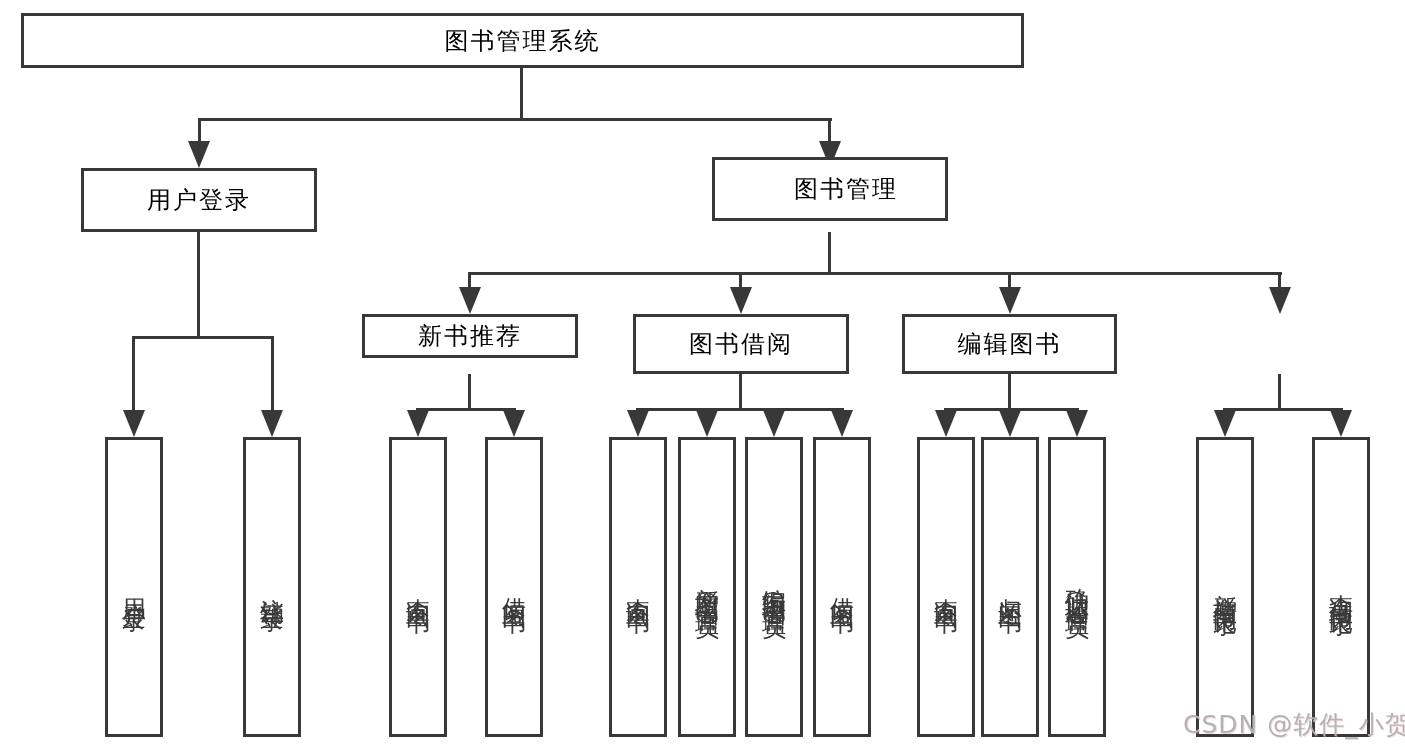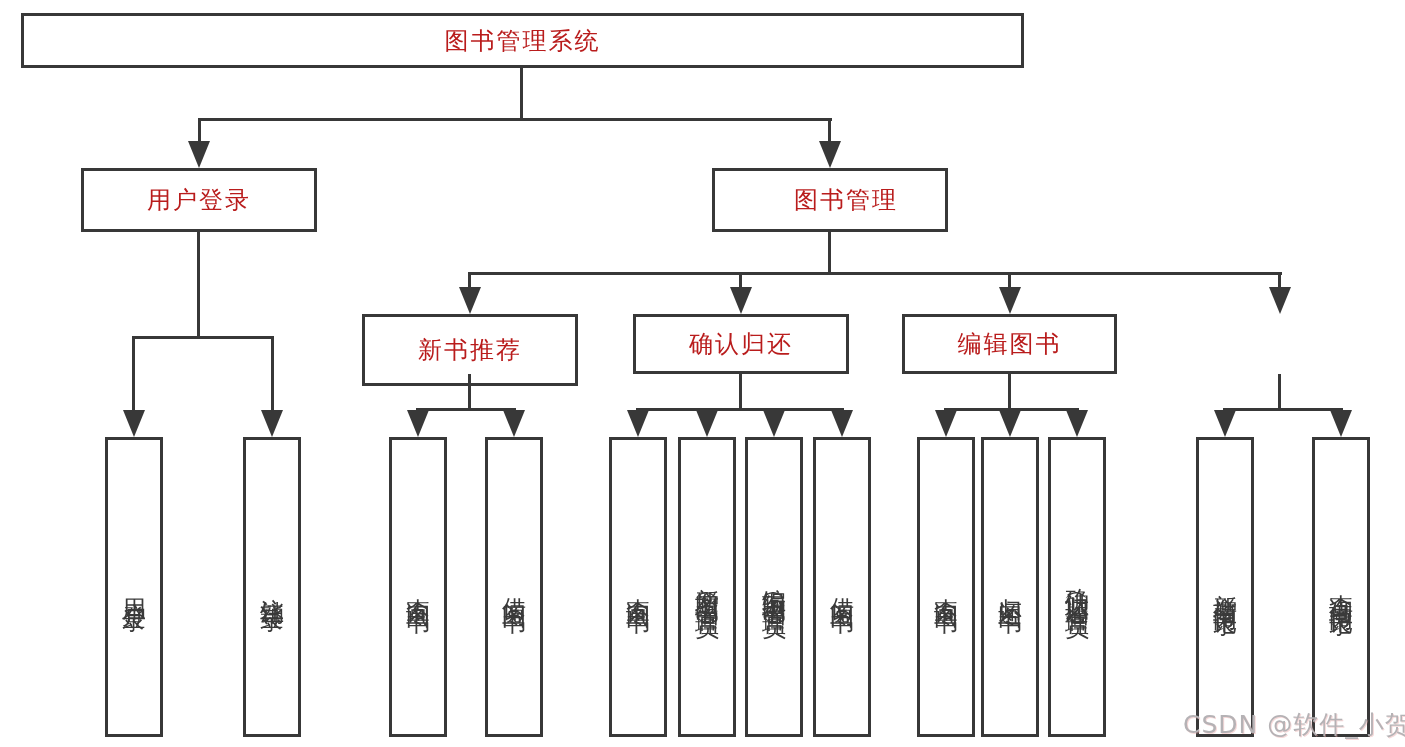--- a/index.html
+++ b/index.html
@@ -13,21 +13,21 @@
   }
   .box {
     position: absolute;
     box-sizing: border-box;
     background: #ffffff;
     border: 3px solid #383838;
     display: flex;
     align-items: center;
     justify-content: center;
     font-size: 24px;
-    color: #b91c1c;
+    color: #000000;
     letter-spacing: 2px;
     white-space: nowrap;
   }
   .vbox {
     position: absolute;
     box-sizing: border-box;
     background: #ffffff;
     border: 3px solid #383838;
     writing-mode: vertical-lr;
     display: flex;
@@ -69,21 +69,21 @@
   <div class="vline" style="left:520px; top:68px;  height:50px;"></div>
   <div class="hline" style="left:198px; top:118px; width:634px;"></div>
   <div class="vline" style="left:198px; top:118px; height:26px;"></div>
   <div class="vline" style="left:828px; top:118px; height:26px;"></div>
   <div class="arrow" style="left:188px; top:141px;"></div>
   <div class="arrow" style="left:819px; top:141px;"></div>
 
   <div class="box" style="left:81px; top:168px; width:236px; height:64px;">
     <span>用户登录</span>
   </div>
-  <div class="box" style="left:712px; top:168px; width:236px; height:64px;padding-left:32px;">
+  <div class="box" style="left:712px; top:157px; width:236px; height:64px;padding-left:32px;">
     <span>图书管理</span>
   </div>
 
   <div class="vline" style="left:197px; top:232px; height:106px;"></div>
   <div class="hline" style="left:132px; top:336px; width:142px;"></div>
   <div class="vline" style="left:132px; top:336px; height:78px;"></div>
   <div class="vline" style="left:271px; top:336px; height:78px;"></div>
   <div class="arrow" style="left:123px; top:410px;"></div>
   <div class="arrow" style="left:261px; top:410px;"></div>
 
@@ -91,25 +91,25 @@
   <div class="hline" style="left:468px; top:272px; width:814px;"></div>
   <div class="vline" style="left:468px;  top:272px; height:18px;"></div>
   <div class="vline" style="left:739px;  top:272px; height:18px;"></div>
   <div class="vline" style="left:1008px; top:272px; height:18px;"></div>
   <div class="vline" style="left:1278px; top:272px; height:18px;"></div>
   <div class="arrow" style="left:459px;  top:287px;"></div>
   <div class="arrow" style="left:730px;  top:287px;"></div>
   <div class="arrow" style="left:999px;  top:287px;"></div>
   <div class="arrow" style="left:1269px; top:287px;"></div>
 
-  <div class="box" style="left:362px;  top:314px; width:216px; height:72px;">
+  <div class="box" style="left:362px;  top:314px; width:216px; height:44px;">
     <span>新书推荐</span>
   </div>
   <div class="box" style="left:633px;  top:314px; width:216px; height:60px;">
-    <span>确认归还</span>
+    <span>图书借阅</span>
   </div>
   <div class="box" style="left:902px;  top:314px; width:215px; height:60px;">
     <span>编辑图书</span>
   </div>
 
   <div class="vline" style="left:468px; top:374px; height:36px;"></div>
   <div class="hline" style="left:416px; top:408px; width:100px;"></div>
   <div class="arrow" style="left:407px; top:410px;"></div>
   <div class="arrow" style="left:503px; top:410px;"></div>
 

